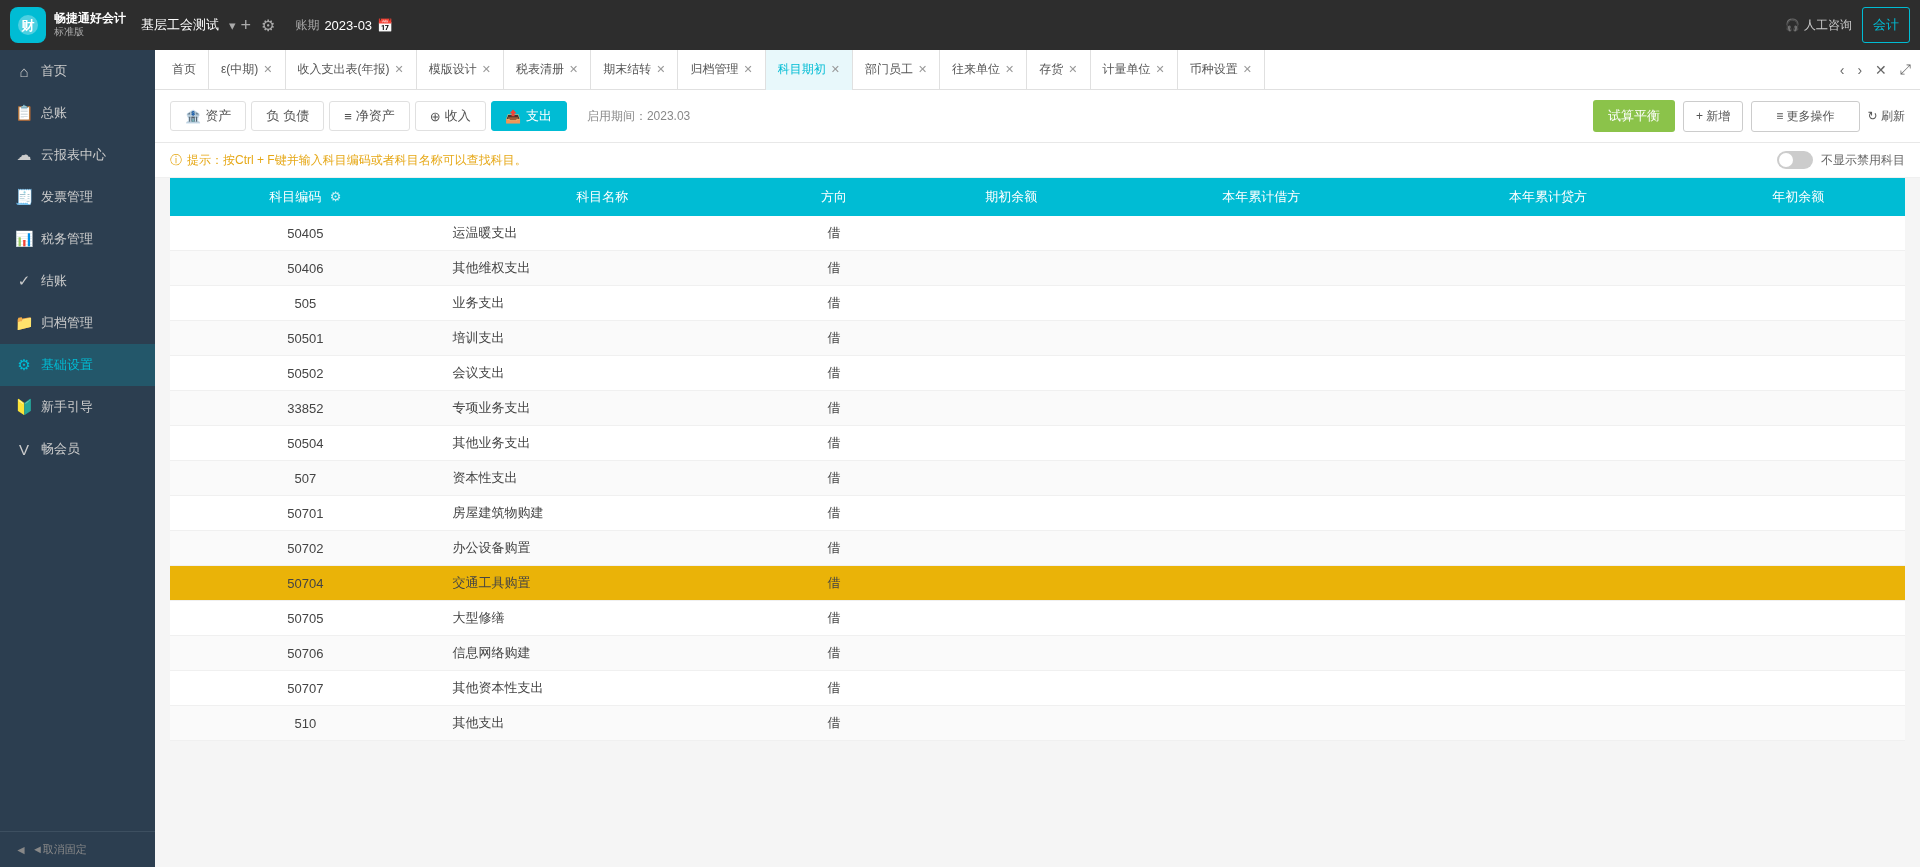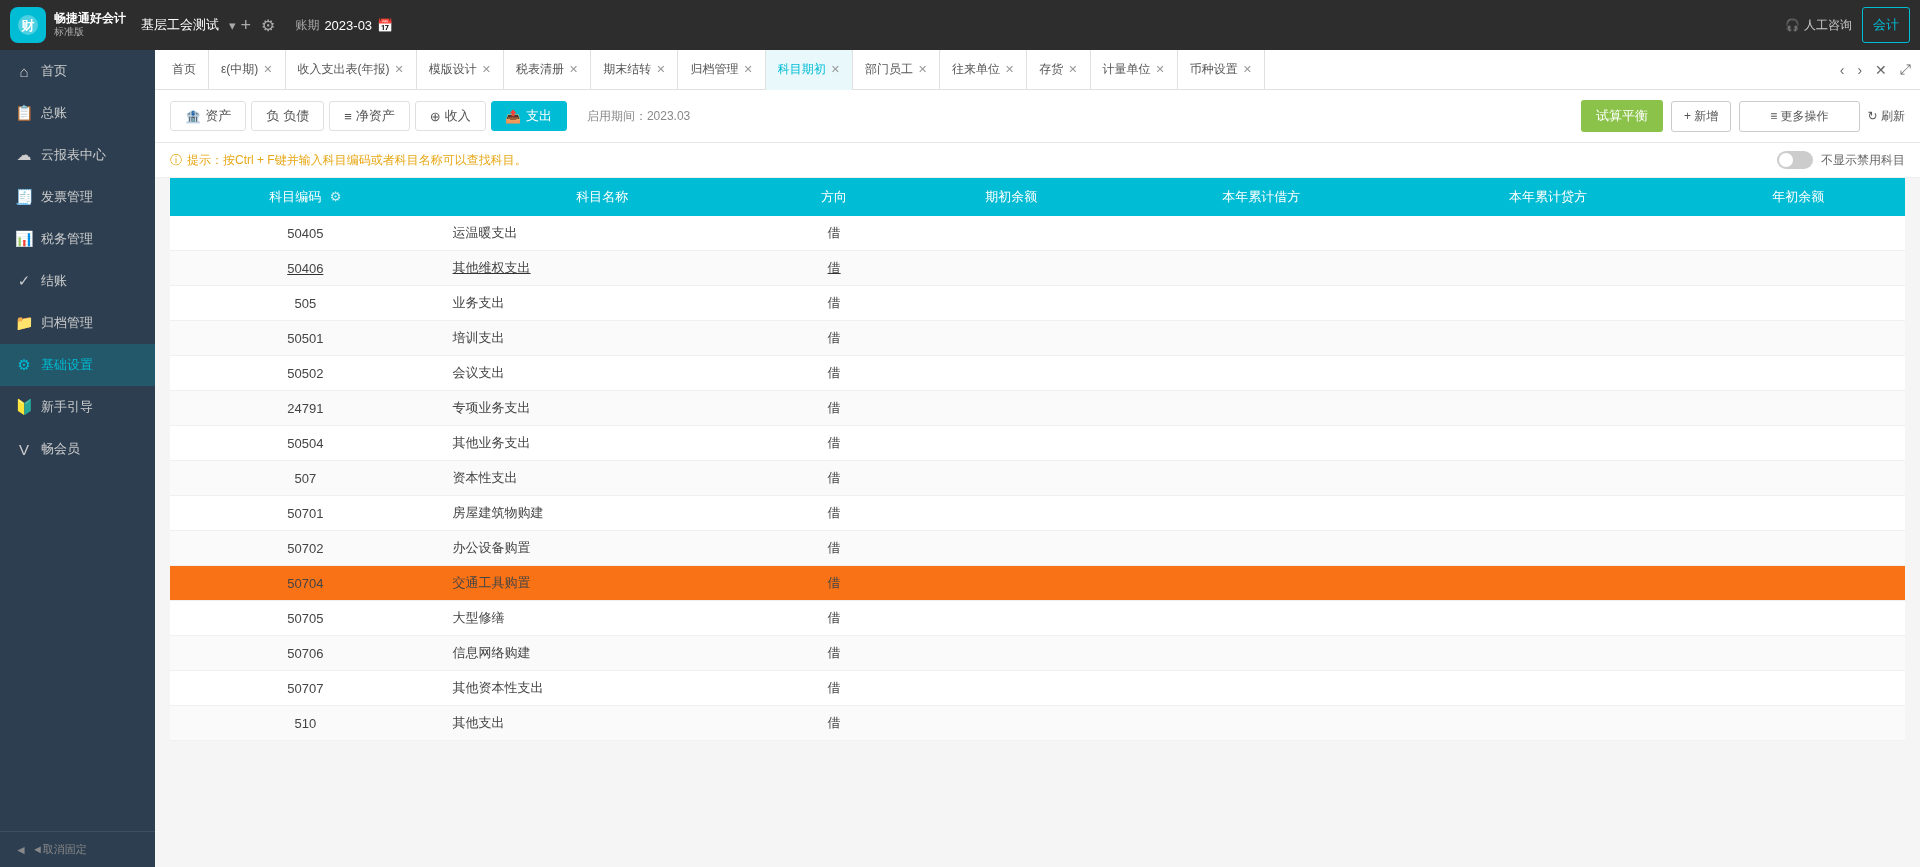--- a/index.html
+++ b/index.html
@@ -41,21 +41,21 @@
     .tab-actions { margin-left: auto; display: flex; align-items: center; gap: 5px; }
 
     
     .sub-tabs { display: flex; align-items: center; padding: 10px 15px; background: #fff; border-bottom: 1px solid #e8e8e8; gap: 5px; flex-shrink: 0; }
     .sub-tab { padding: 5px 14px; border-radius: 3px; cursor: pointer; font-size: 13px; border: 1px solid #e0e0e0; background: #fff; color: #555; display: flex; align-items: center; gap: 4px; }
     .sub-tab.active { background: #00bcd4; color: #fff; border-color: #00bcd4; }
     .period-info { margin-left: 15px; color: #888; font-size: 12px; }
     .action-buttons { margin-left: auto; display: flex; align-items: center; gap: 8px; }
     .btn-balance { background: #8bc34a; color: #fff; border: none; padding: 7px 15px; border-radius: 3px; cursor: pointer; font-size: 13px; }
     .btn-add { background: none; border: 1px solid #ccc; padding: 6px 12px; border-radius: 3px; cursor: pointer; font-size: 12px; color: #555; }
-    .btn-more { background: none; border: 1px solid #ccc; padding: 6px 30px; border-radius: 3px; cursor: pointer; font-size: 12px; color: #555; }
+    .btn-more { background: none; border: 1px solid #ccc; padding: 6px 24px; border-radius: 3px; cursor: pointer; font-size: 12px; color: #555; }
     .btn-refresh { background: none; border: none; cursor: pointer; font-size: 12px; color: #555; }
 
     
     .info-bar { padding: 8px 15px; background: #fff; color: #e6a817; font-size: 12px; display: flex; align-items: center; gap: 5px; flex-shrink: 0; border-bottom: 1px solid #f0f0f0; }
     .toggle-area { margin-left: auto; display: flex; align-items: center; gap: 8px; font-size: 12px; color: #666; }
     .toggle-switch { width: 36px; height: 18px; background: #ccc; border-radius: 9px; cursor: pointer; position: relative; }
     .toggle-knob { width: 14px; height: 14px; background: #fff; border-radius: 50%; position: absolute; top: 2px; left: 2px; }
 
     
     .table-container { flex: 1; overflow-y: auto; padding: 0 15px 15px; }
@@ -278,21 +278,21 @@
             <tbody id="table-body">
             <tr style="background: rgb(255, 255, 255);">
     <td>50405</td>
     <td>运温暖支出</td>
     <td>借</td>
     <td></td>
     <td></td>
     <td></td>
     <td></td>
   </tr>
-                <tr style="background: rgb(250, 250, 250); text-decoration: underline;">
+                <tr style="background: rgb(250, 250, 250);">
     <td>50406</td>
     <td>其他维权支出</td>
     <td>借</td>
     <td></td>
     <td></td>
     <td></td>
     <td></td>
   </tr>
                 <tr style="background: rgb(255, 255, 255);">
     <td>505</td>
@@ -315,21 +315,21 @@
                 <tr style="background: rgb(255, 255, 255);">
     <td>50502</td>
     <td>会议支出</td>
     <td>借</td>
     <td></td>
     <td></td>
     <td></td>
     <td></td>
   </tr>
                 <tr style="background: rgb(250, 250, 250);">
-    <td>24791</td>
+    <td>33852</td>
     <td>专项业务支出</td>
     <td>借</td>
     <td></td>
     <td></td>
     <td></td>
     <td></td>
   </tr>
                 <tr style="background: rgb(255, 255, 255);">
     <td>50504</td>
     <td>其他业务支出</td>
@@ -359,21 +359,21 @@
   </tr>
                 <tr style="background: rgb(250, 250, 250);">
     <td>50702</td>
     <td>办公设备购置</td>
     <td>借</td>
     <td></td>
     <td></td>
     <td></td>
     <td></td>
   </tr>
-                <tr style="background: #f97316;">
+                <tr style="background: #eab308;">
     <td>50704</td>
     <td>交通工具购置</td>
     <td>借</td>
     <td></td>
     <td></td>
     <td></td>
     <td></td>
   </tr>
                 <tr style="background: rgb(255, 255, 255);">
     <td>50705</td>

